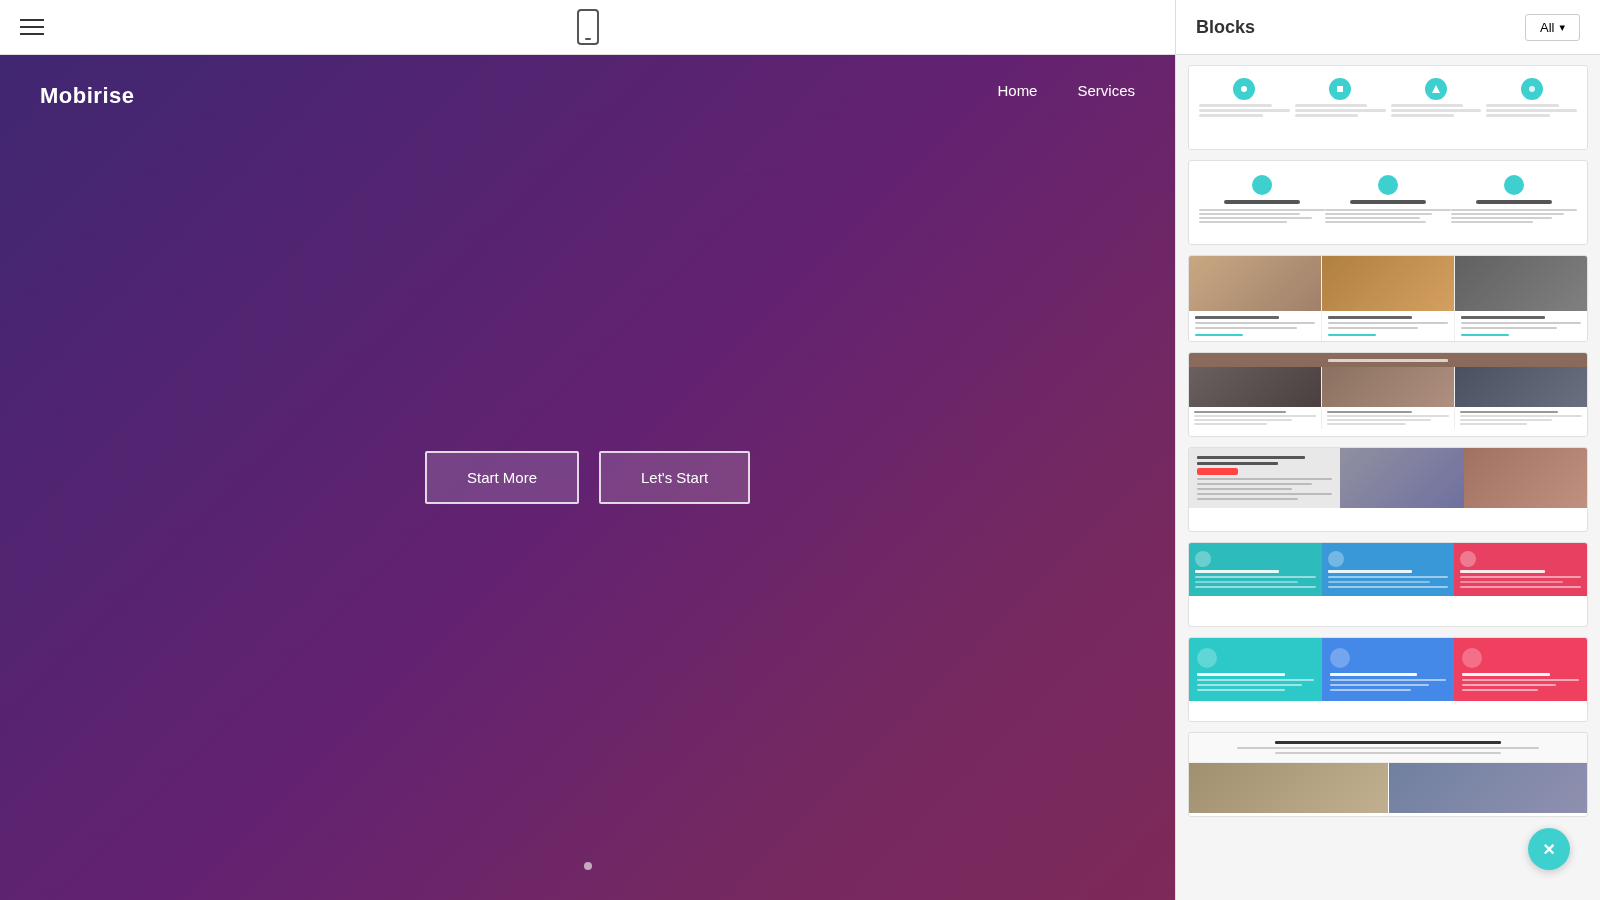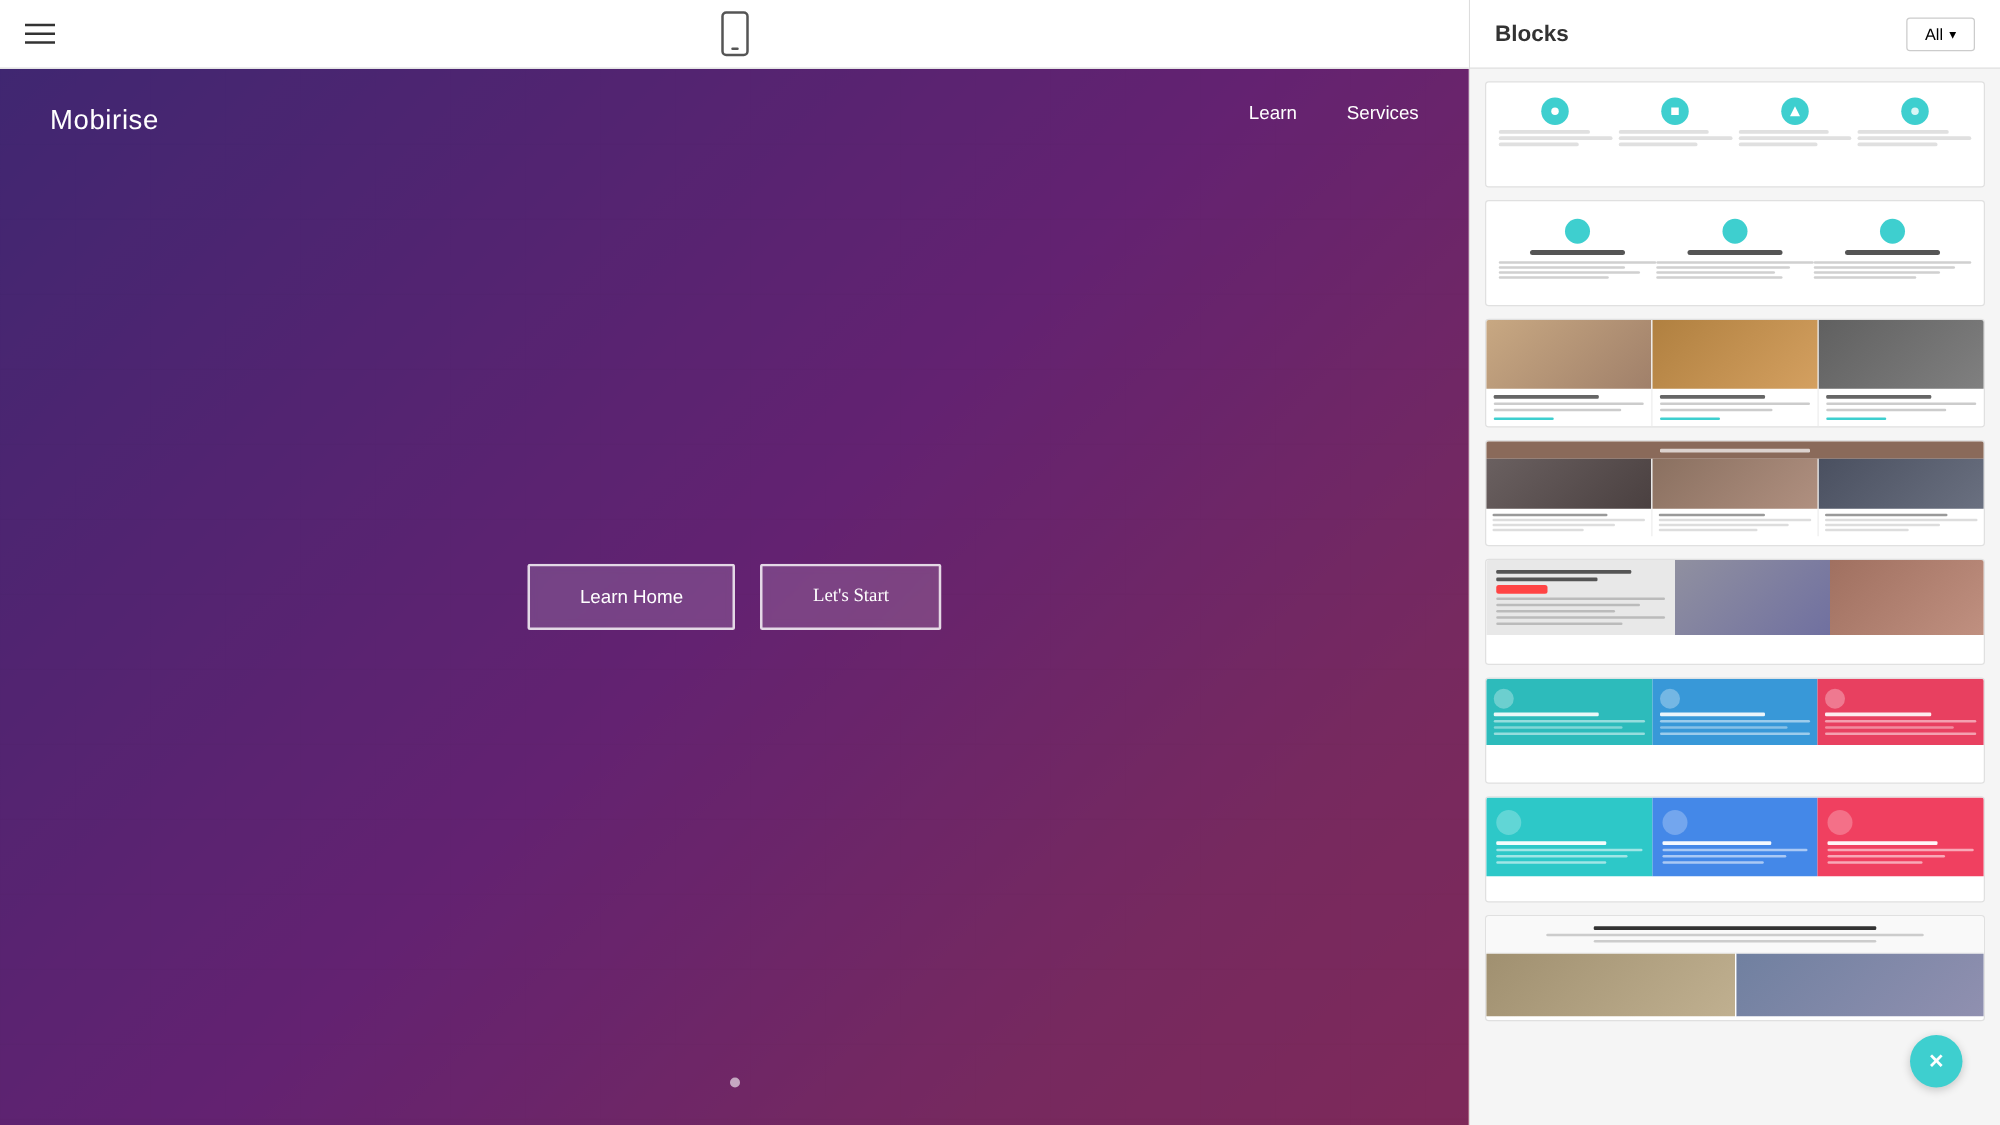--- a/index.html
+++ b/index.html
@@ -107,21 +107,21 @@
       height: 70px;
       display: flex;
       align-items: center;
       justify-content: space-between;
       padding: 0 40px;
       z-index: 10;
     }
     .nav-brand {
       color: #fff;
       font-size: 22px;
-      font-weight: normal;
+      font-weight: bold;
       letter-spacing: 0.5px;
       margin-top: 12px;
     }
     .nav-links {
       display: flex;
       gap: 40px;
     }
     .nav-link {
       color: #fff;
       font-size: 15px;
@@ -173,21 +173,20 @@
     }
     .btn-lets-start {
       padding: 16px 40px;
       background: rgba(255,255,255,0.15);
       border: 2px solid rgba(255,255,255,0.8);
       color: #fff;
       font-size: 15px;
       cursor: pointer;
       border-radius: 2px;
       backdrop-filter: blur(4px);
-      font-family: Liberation Serif, serif;
     }
     .hero-dot-indicator {
       position: absolute;
       bottom: 30px;
       left: 50%;
       transform: translateX(-50%);
       width: 8px;
       height: 8px;
       background: rgba(255,255,255,0.6);
       border-radius: 50%;
@@ -604,28 +603,28 @@
   </div>
 
   <div class="canvas-area">
     <div class="hero-section">
       <div class="hero-bg-texture"></div>
       <div class="hero-bg-overlay"></div>
 
       <nav class="hero-nav">
         <div class="nav-brand">Mobirise</div>
         <div class="nav-links">
-          <a class="nav-link">Learn</a>
+          <a class="nav-link">Home</a>
           <a class="nav-link">Services</a>
         </div>
       </nav>
 
       <div class="hero-content">
         <div class="hero-buttons">
-          <button class="btn-learn-more">Learn Home</button>
+          <button class="btn-learn-more">Start More</button>
           <button class="btn-lets-start">Let's Start</button>
         </div>
       </div>
 
       <div class="hero-dot-indicator"></div>
     </div>
   </div>
 </div>
 
 <div class="right-panel">

